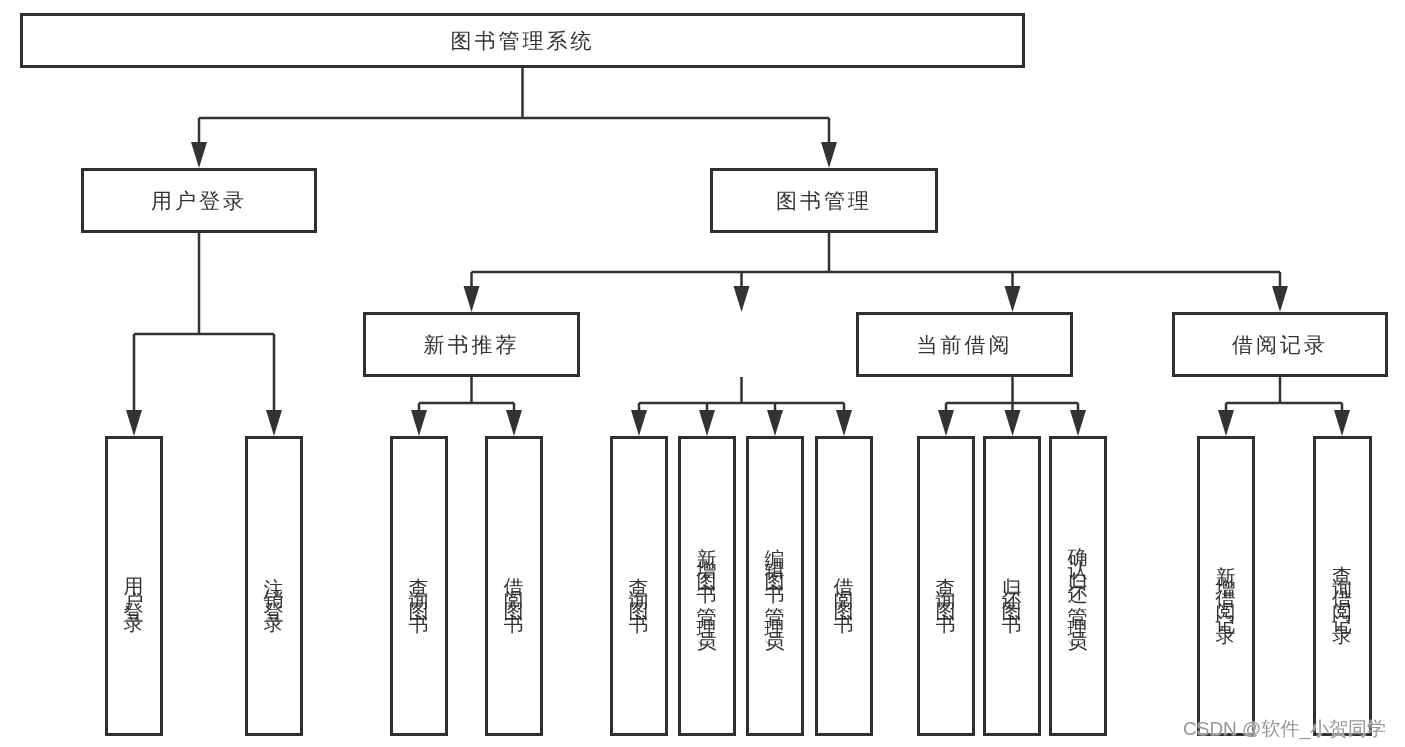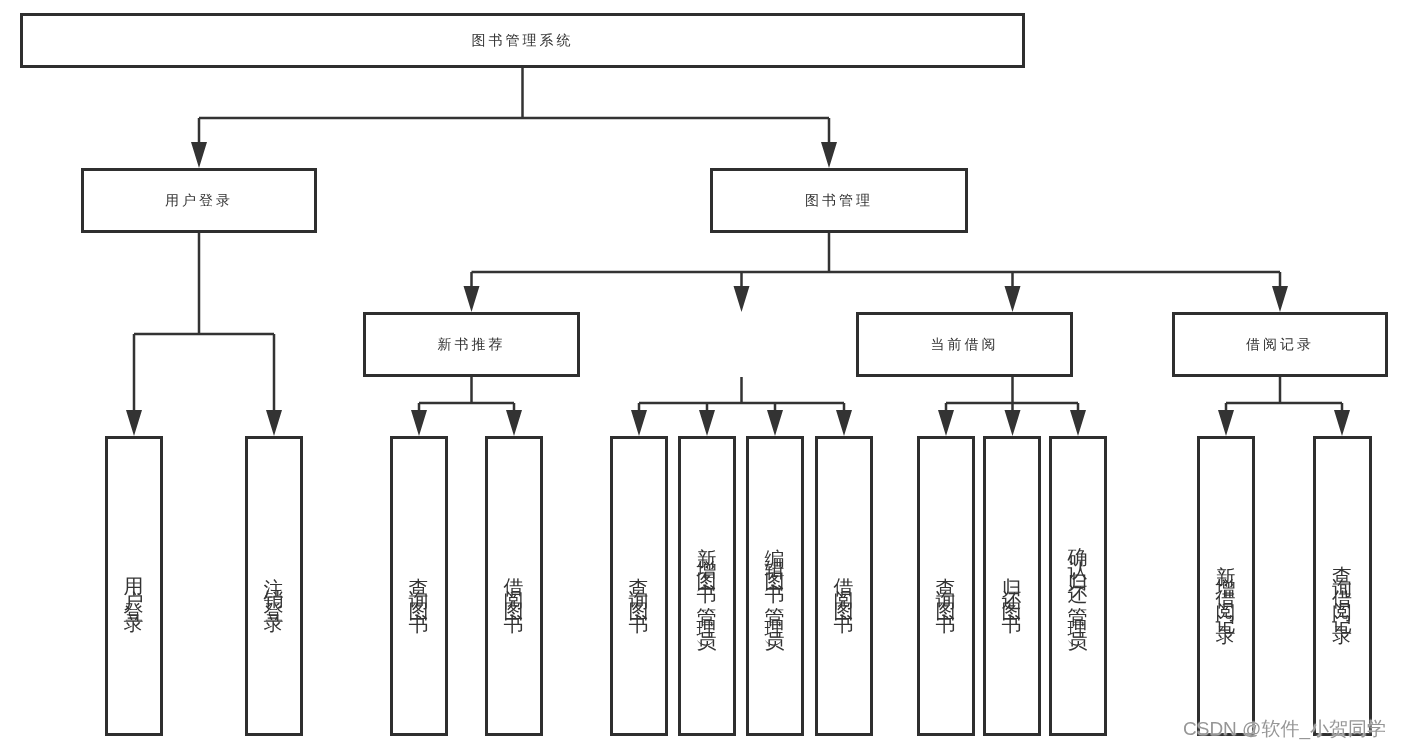--- a/index.html
+++ b/index.html
@@ -26,21 +26,21 @@
     position: absolute;
     box-sizing: border-box;
     background: #ffffff;
     border: 3px solid #2f2f2f;
     display: flex;
     align-items: center;
     justify-content: center;
     z-index: 1;
   }
   .hlabel {
-    font-size: 14px;
+    font-size: 21px;
     letter-spacing: 3px;
     color: #333333;
     white-space: nowrap;
   }
   .leaf {
     top: 436px;
     height: 300px;
     width: 58px;
   }
   .vlabel {
@@ -97,21 +97,21 @@
              M1334,410 L1350,410 L1342,436 Z"></path>
   </svg>
 
   <div class="node" style="left:20px; top:13px; width:1005px; height:55px;">
     <span class="hlabel">图书管理系统</span>
   </div>
 
   <div class="node" style="left:81px; top:168px; width:236px; height:65px;">
     <span class="hlabel">用户登录</span>
   </div>
-  <div class="node" style="left:710px; top:168px; width:258px; height:65px;">
+  <div class="node" style="left:710px; top:168px; width:228px; height:65px;">
     <span class="hlabel">图书管理</span>
   </div>
 
   <div class="node" style="left:363px; top:312px; width:217px; height:65px;align-items:center;">
     <span class="hlabel">新书推荐</span>
   </div>
   <div class="node" style="left:856px; top:312px; width:217px; height:65px;">
     <span class="hlabel">当前借阅</span>
   </div>
   <div class="node" style="left:1172px; top:312px; width:216px; height:65px;">

